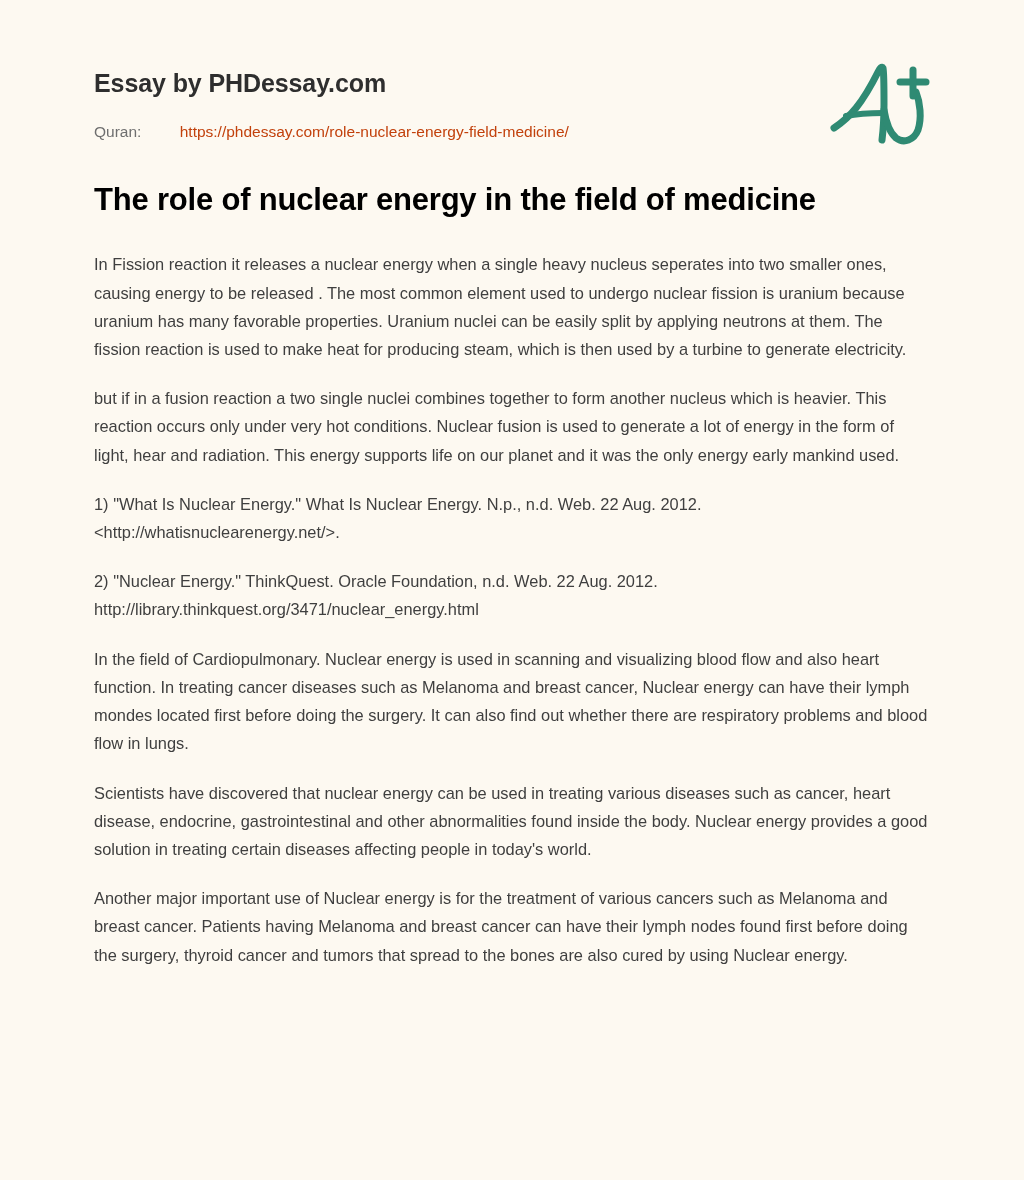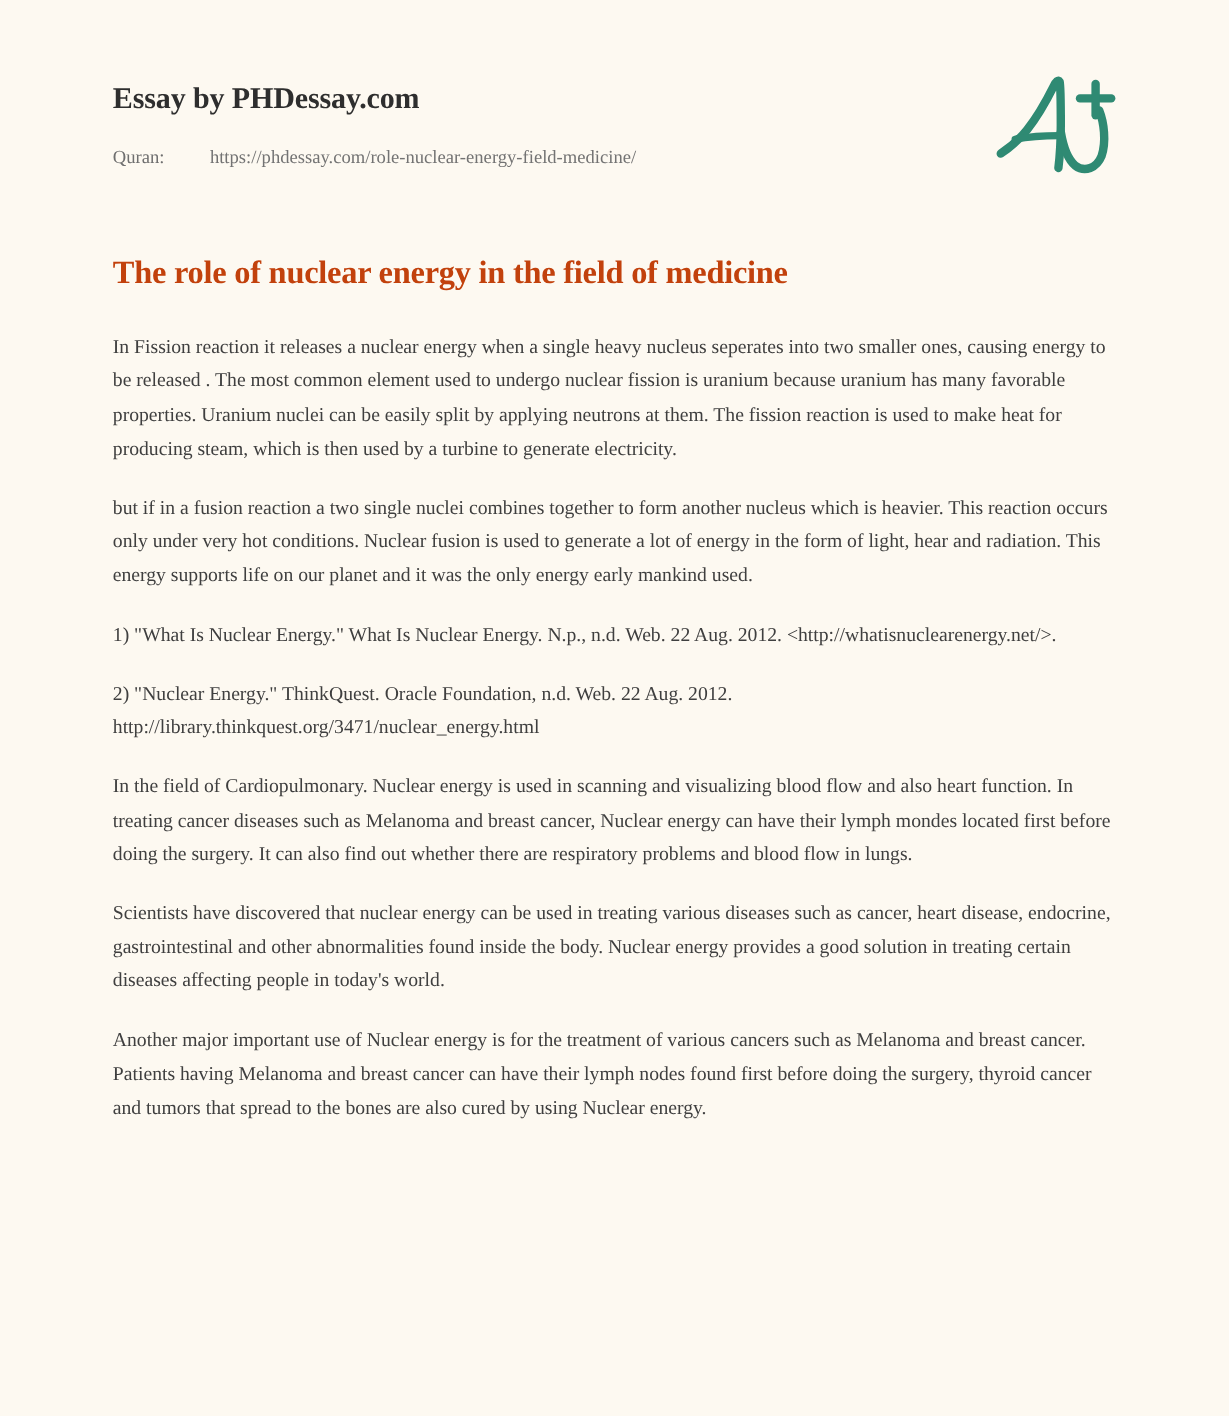--- a/index.html
+++ b/index.html
@@ -16,21 +16,20 @@
     color: #3b3b3b;
     position: relative;
   }
 
   .page {
     width: 1024px;
     height: 964px;
     padding: 0;
     position: relative;
     overflow: hidden;
-    font-family: Liberation Serif, serif;
   }
 
   
   .header {
     padding: 68px 94px 0 94px;
     position: relative;
     height: 180px;
   }
 
   .brand-title {
@@ -47,21 +46,21 @@
     color: #6f6f6f;
     line-height: 1.3;
     white-space: nowrap;
   }
 
   .source-label {
     color: #6f6f6f;
   }
 
   .source-url {
-    color: #737373;
+    color: #c2410c;
     text-decoration: none;
     padding-left: 34px;
   }
 
   .logo {
     position: absolute;
     top: 58px;
     right: 88px;
     width: 110px;
     height: 105px;
@@ -72,25 +71,24 @@
     width: 110px;
     height: 105px;
   }
 
   
   .article {
     padding: 0 94px;
   }
 
   .article-title {
-    font-size: 27px;
+    font-size: 31px;
     font-weight: bold;
-    color: #c2410c;
+    color: #000000;
     line-height: 1.3;
-    margin-top: 30px;
     letter-spacing: -0.2px;
   }
 
   .body-copy {
     margin-top: 30px;
   }
 
   .para {
     font-size: 16.4px;
     line-height: 1.72;

